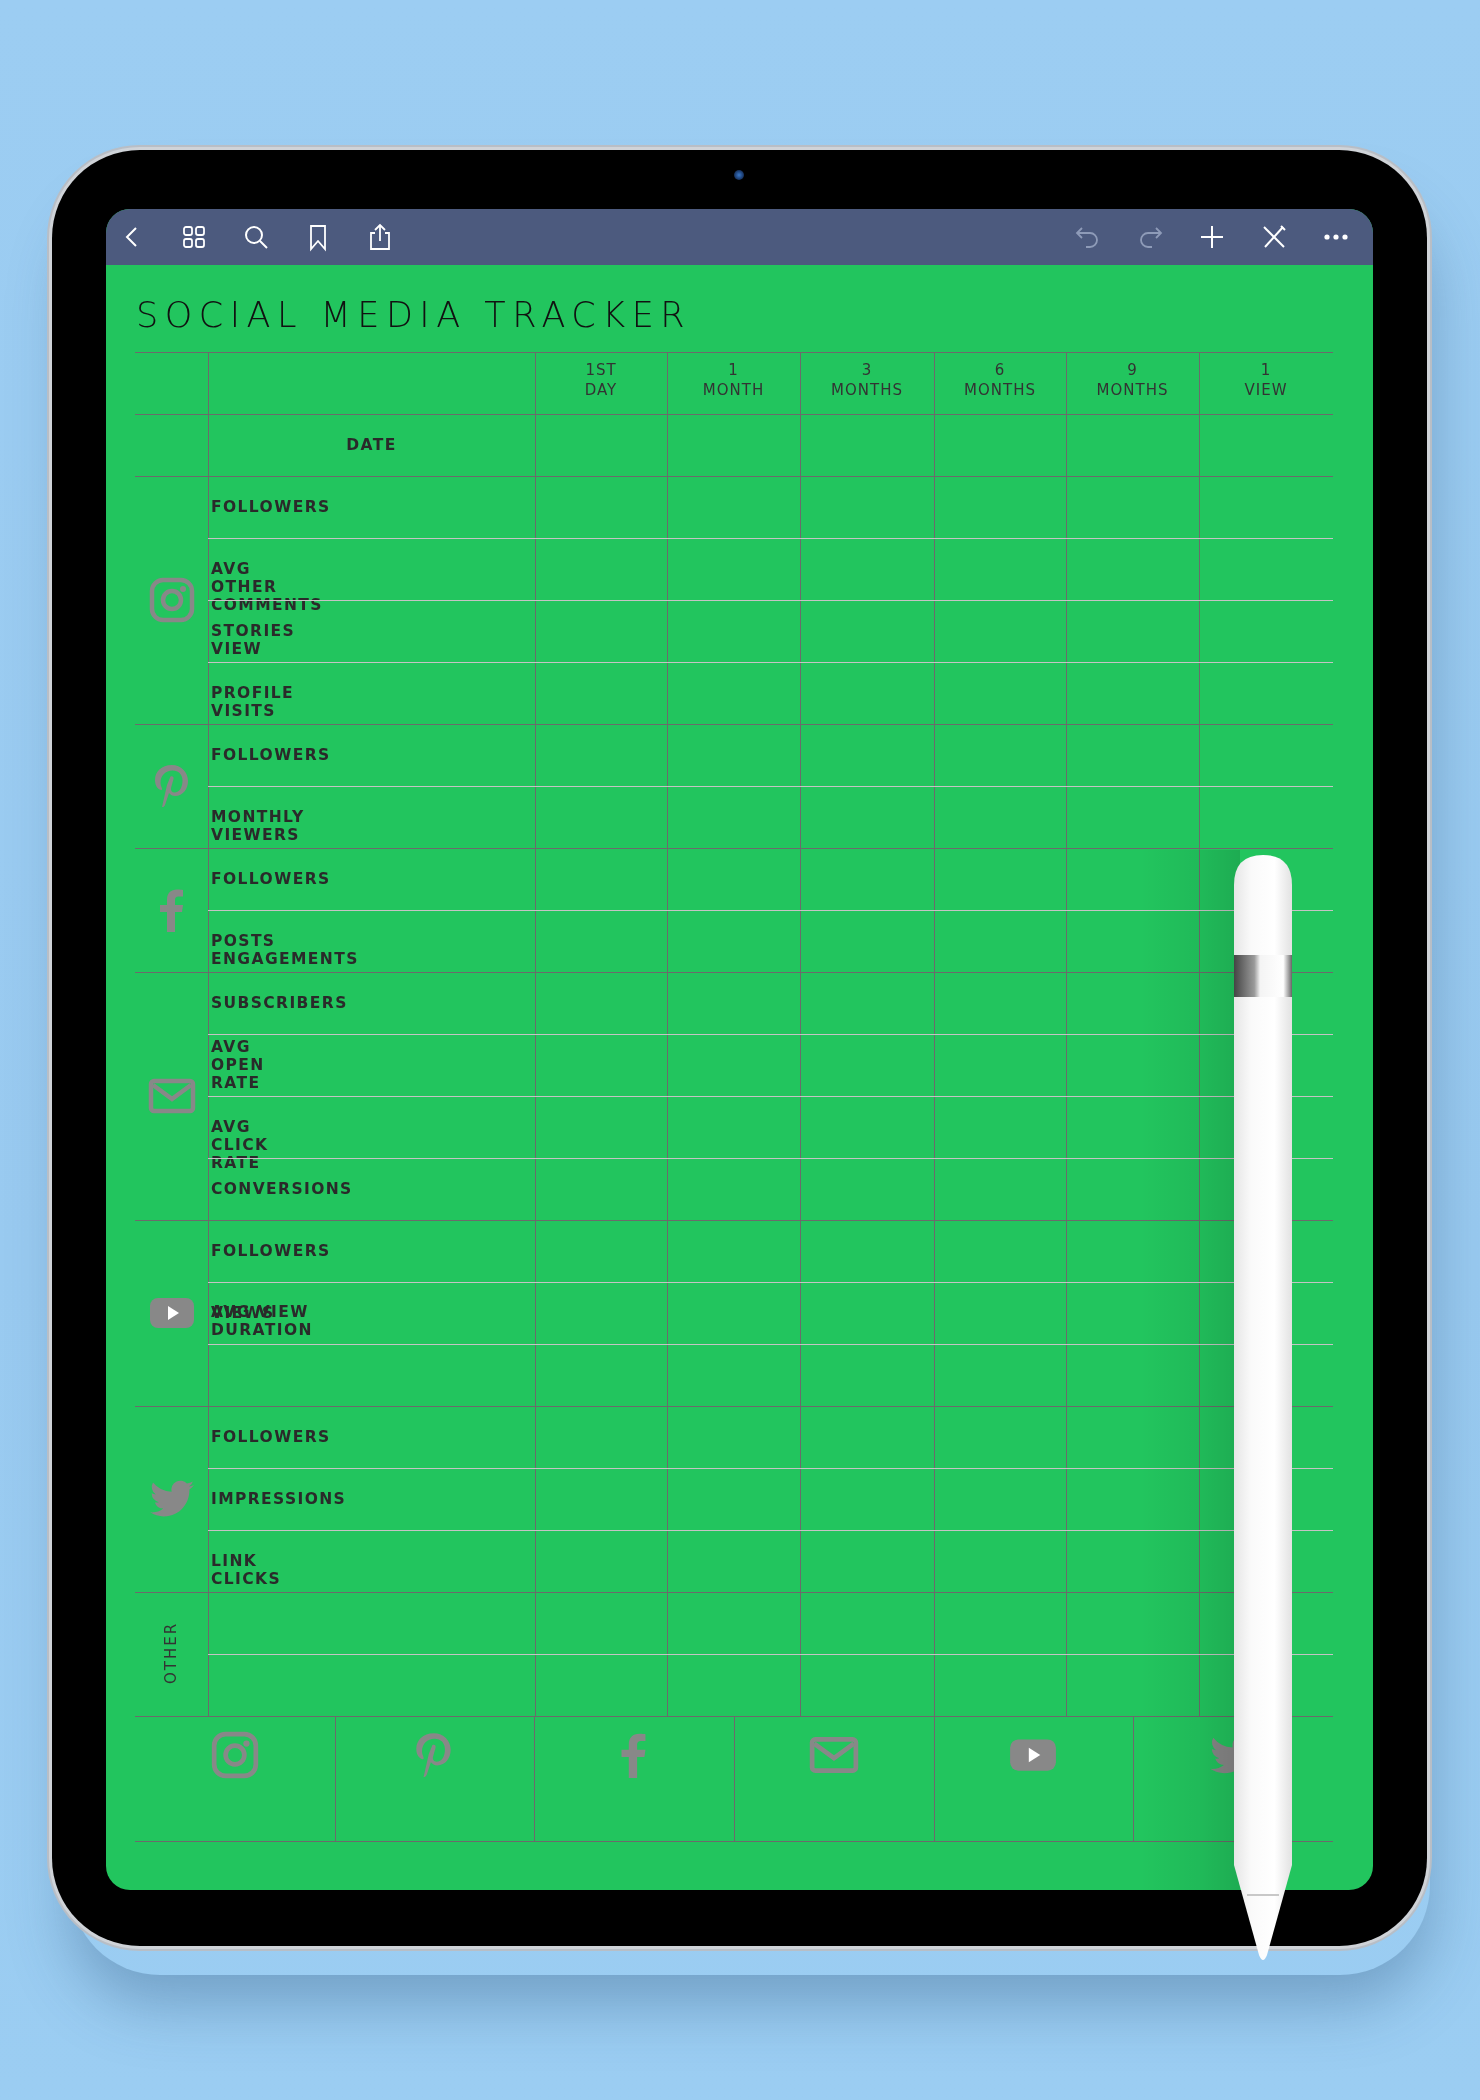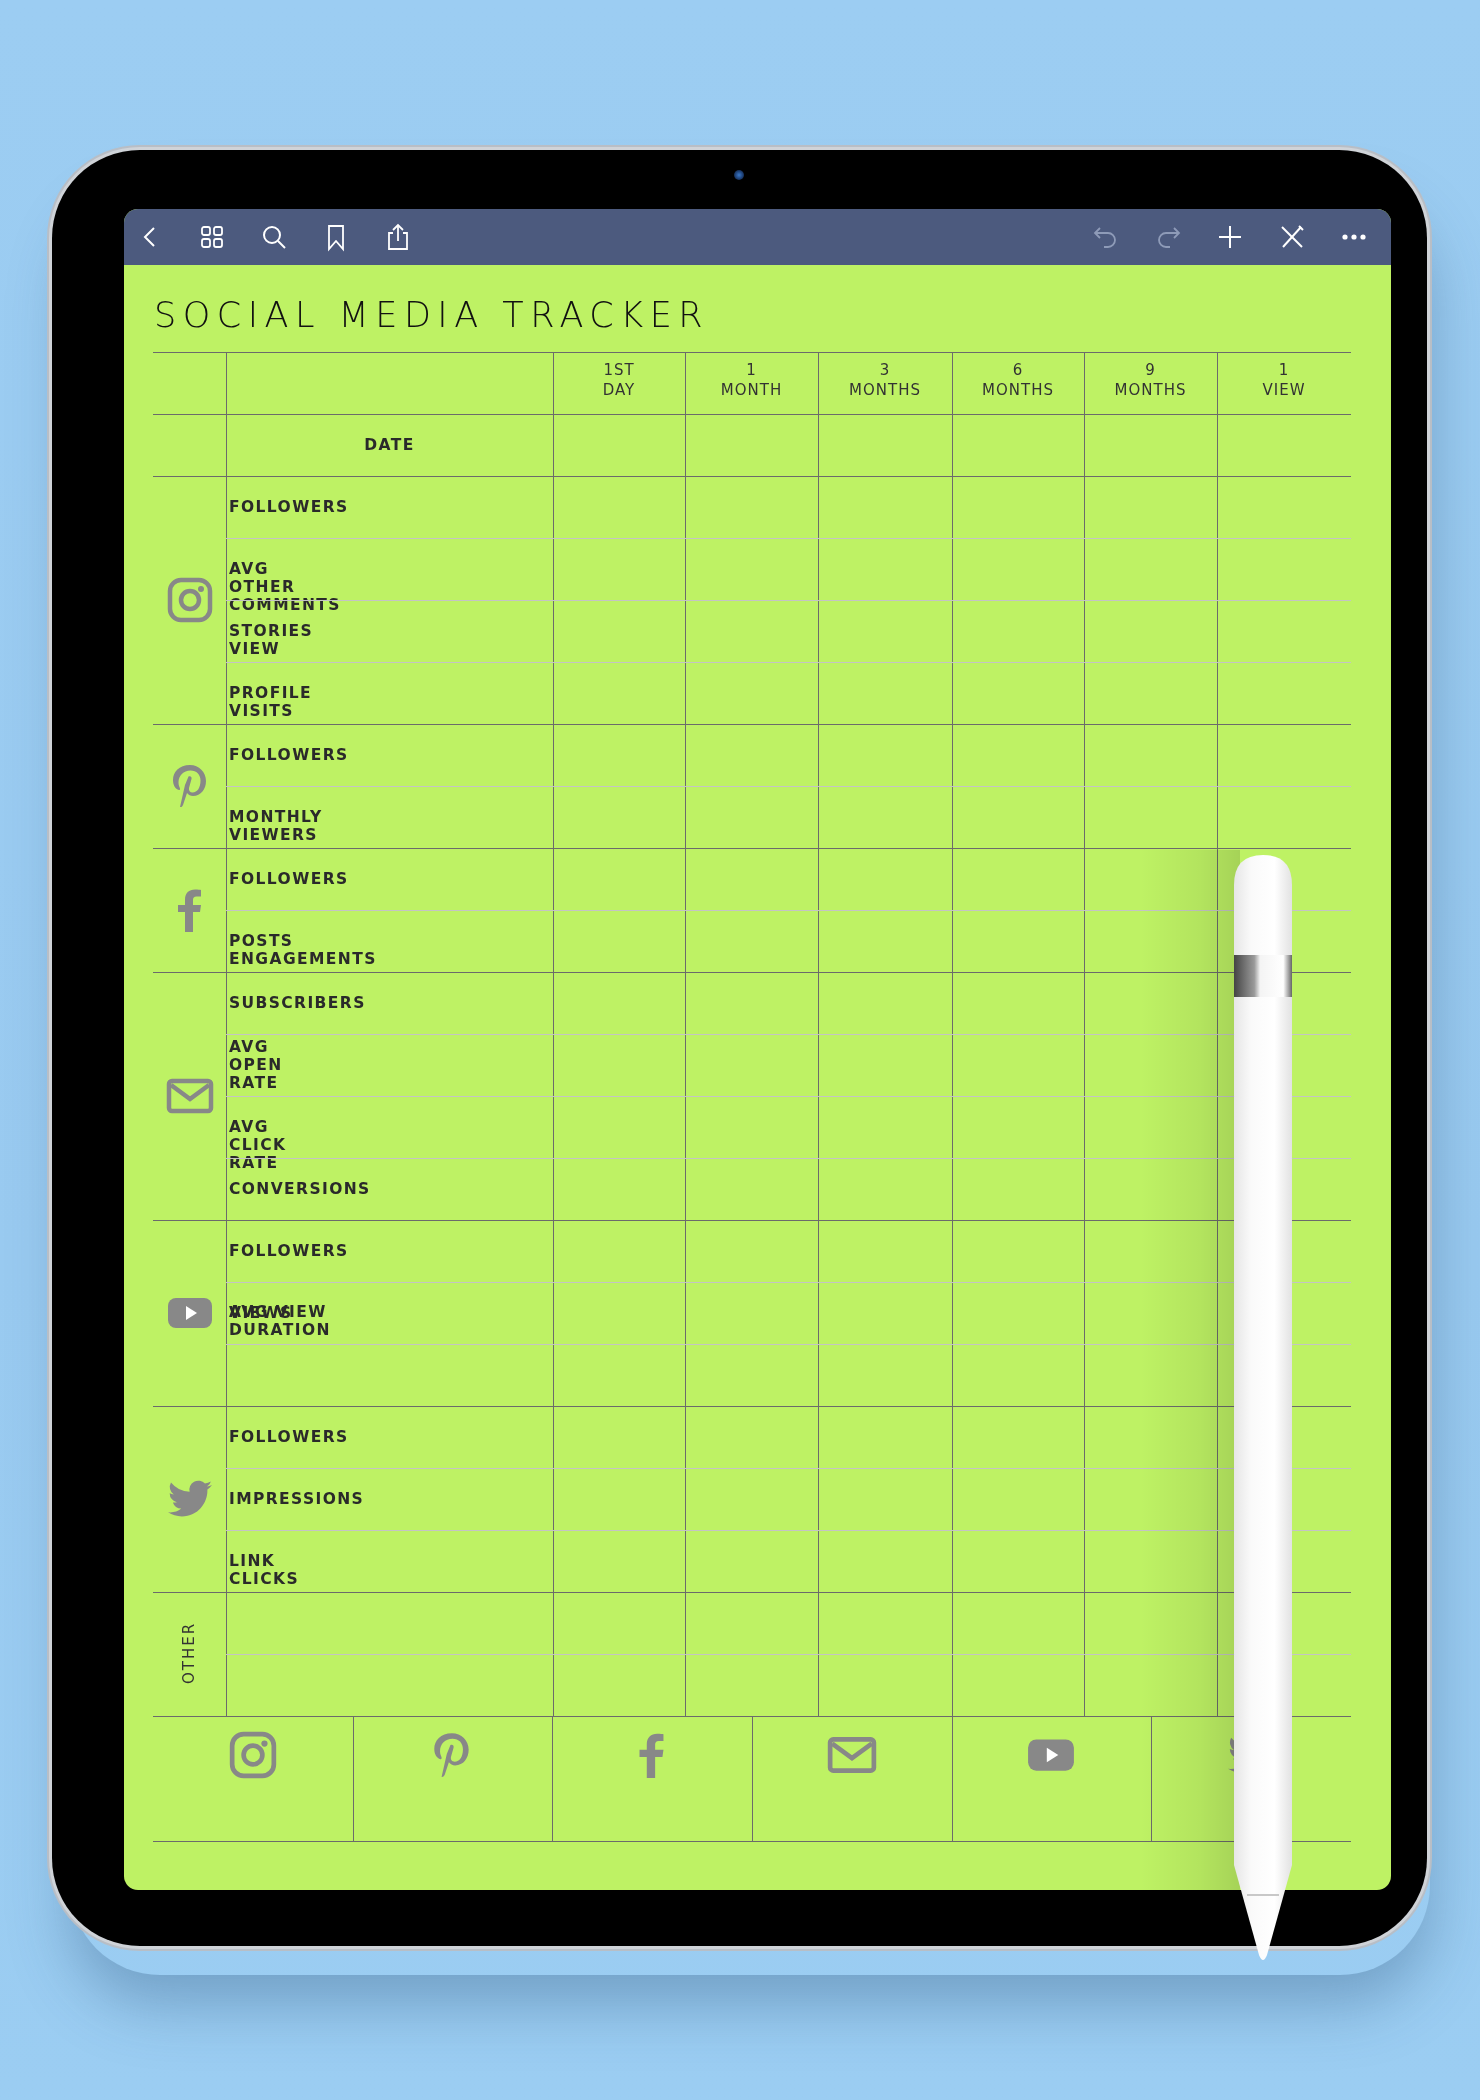--- a/index.html
+++ b/index.html
@@ -16,21 +16,21 @@
     position:absolute; left:52px; top:150px; width:1375px; height:1796px;
     background:#000; border-radius:88px;
     box-shadow: 0 0 0 3px #cfd3d8, 0 0 0 5px #b8bec6;
   }
   .camera {
     position:absolute; left:734px; top:170px; width:10px; height:10px; border-radius:50%;
     background: radial-gradient(circle at 50% 50%, #3a78c9 0%, #1a3a6c 60%, #0a1020 100%);
   }
   .screen {
     position:absolute; left:106px; top:209px; width:1267px; height:1681px;
-    background:#bef264; border-radius:14px; overflow:hidden;margin-left:18px;
+    background:#22c55e; border-radius:24px; overflow:hidden;
   }
   .toolbar {
     position:absolute; left:0; top:0; width:100%; height:56px; background:#4c5a7e;
   }
   .tb-icon {
     position:absolute; top:12px; width:32px; height:32px; display:flex;
     align-items:center; justify-content:center;
   }
   .tb-icon svg { width:30px; height:30px; }
   .page-title {

